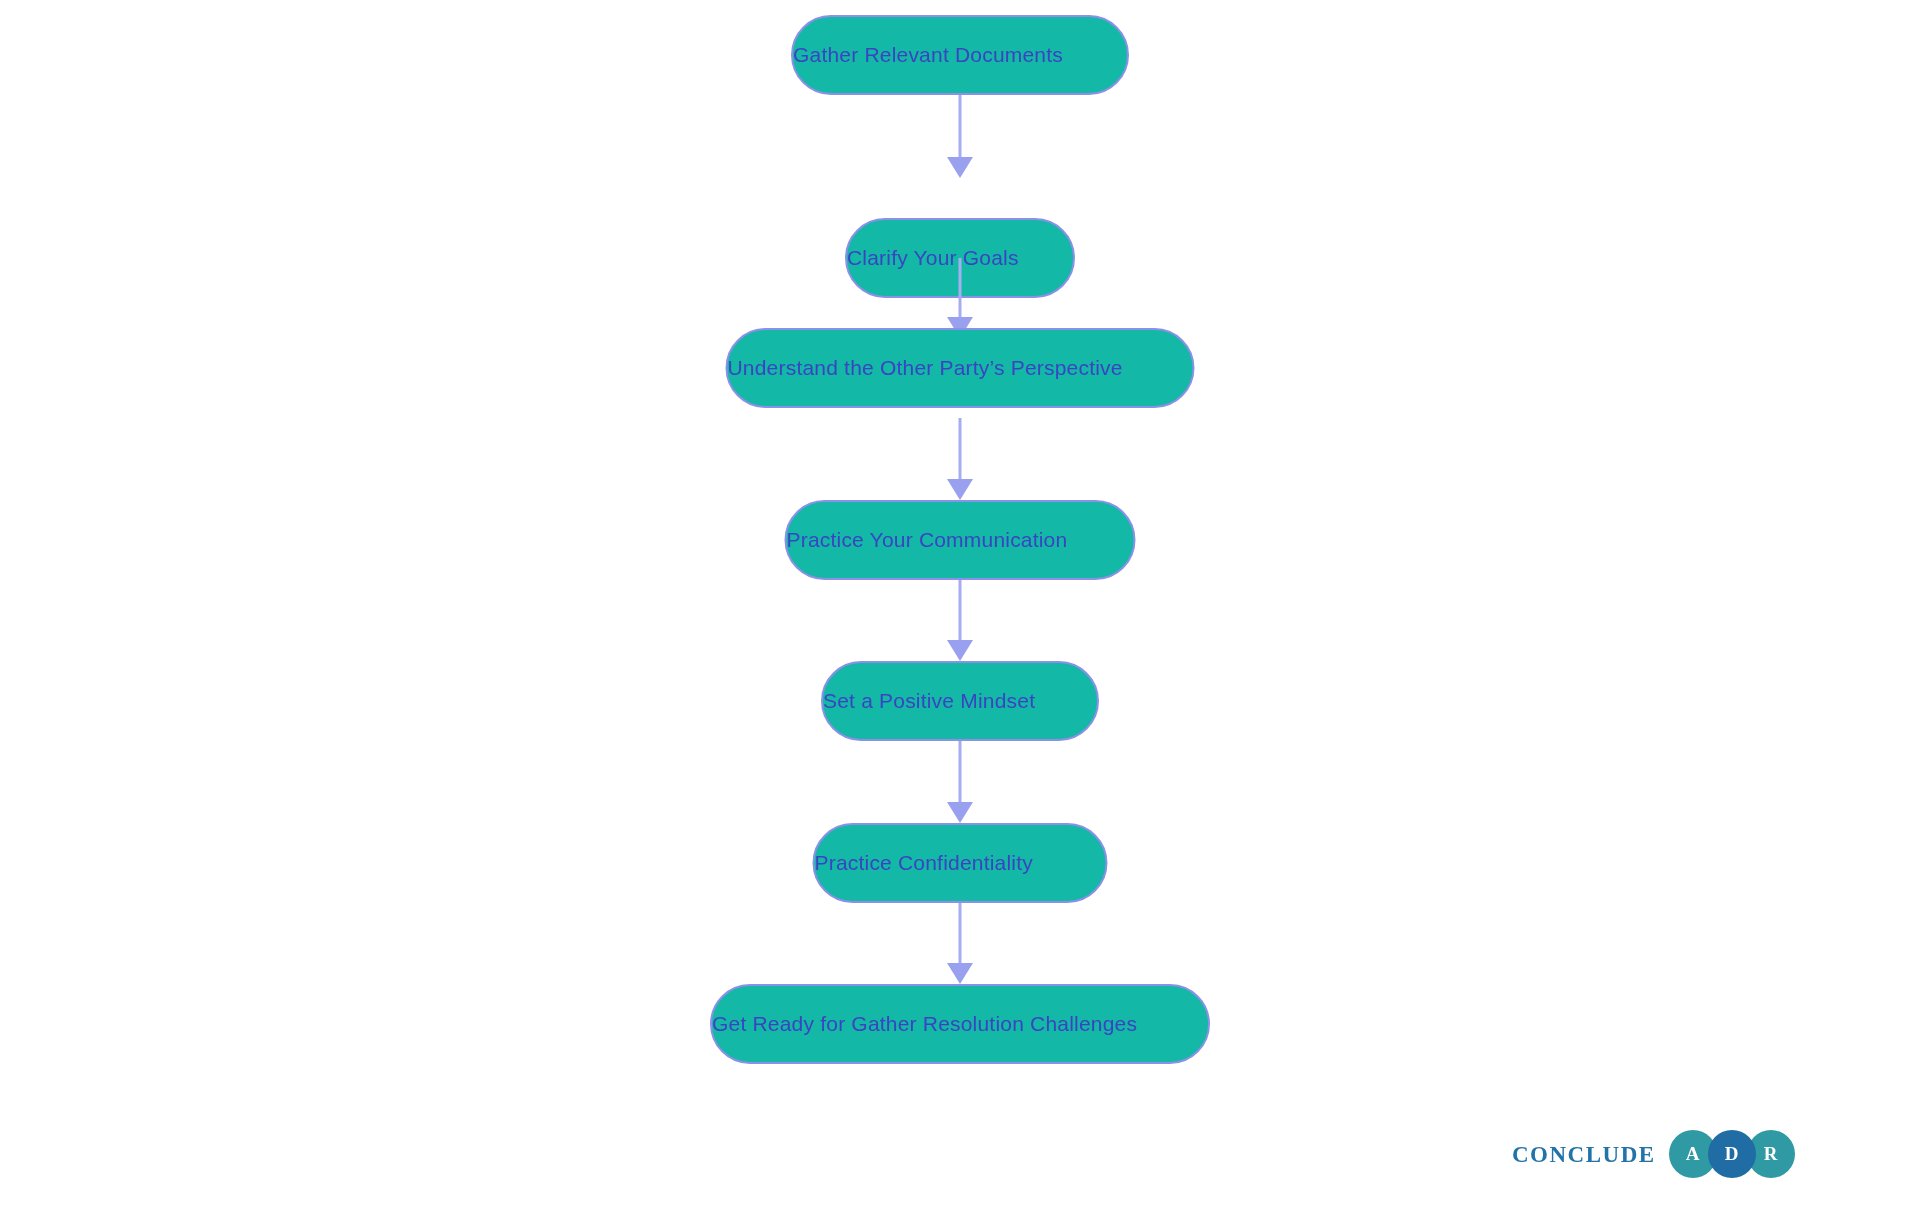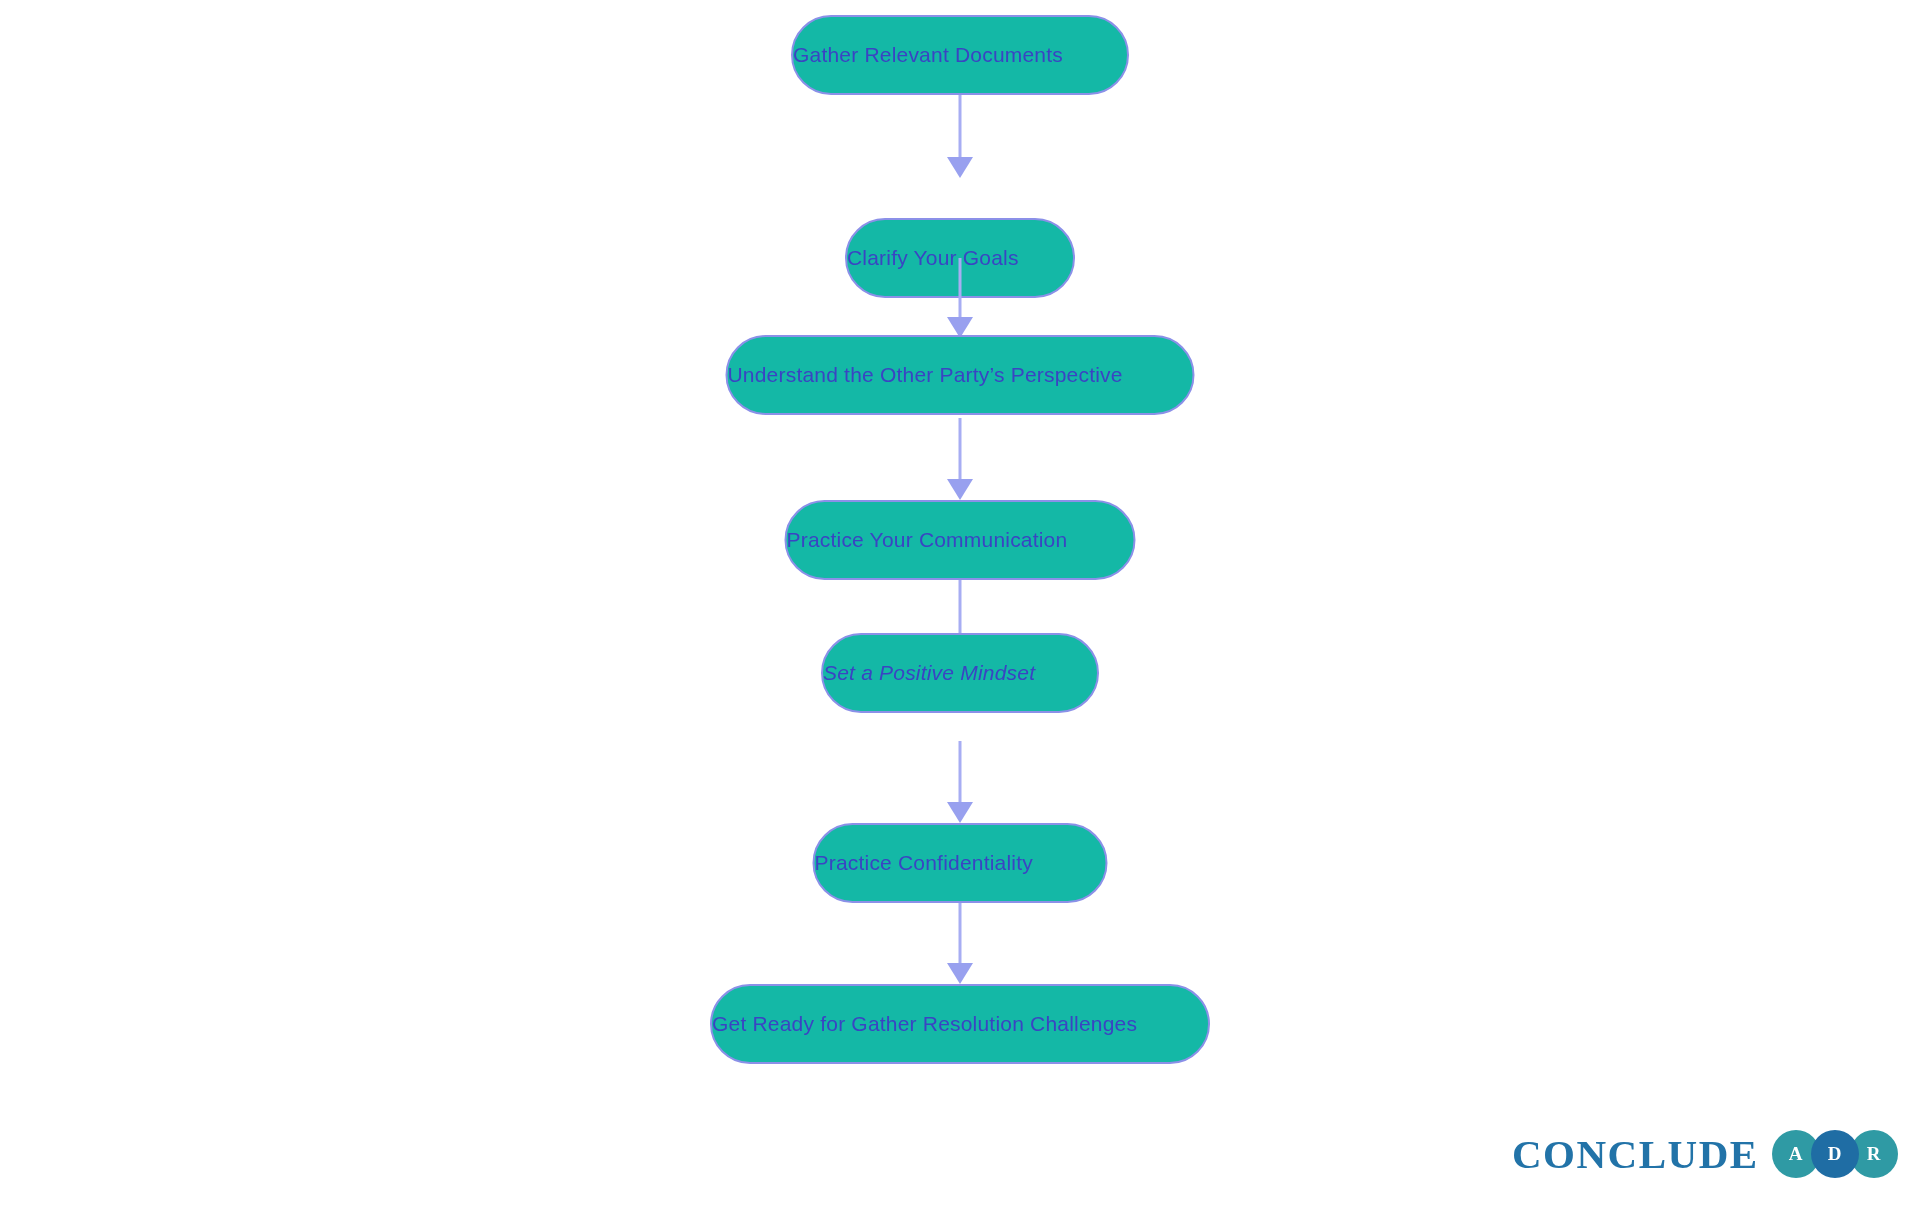--- a/index.html
+++ b/index.html
@@ -62,21 +62,21 @@
     position: absolute;
     left: 1512px;
     top: 1129px;
     height: 50px;
     display: flex;
     align-items: center;
   }
   .wordmark {
     font-family: "Liberation Serif", serif;
     font-weight: bold;
-    font-size: 41px;
+    font-size: 23px;
     letter-spacing: 1.5px;
     color: #2273a8;
     line-height: 1;
   }
   .badges {
     position: relative;
     width: 126px;
     height: 48px;
     margin-left: 13px;
   }
@@ -111,35 +111,35 @@
         <div class="connector-line" style="height: 65px;"></div>
         <div class="connector-head"></div>
       </div>
       <div class="flow-node" style="top: 178px; width: 230px; margin-top: 40px;">
         <span class="flow-node-label">Clarify Your Goals</span>
       </div>
       <div class="connector" style="top: 258px; height: 80px;">
         <div class="connector-line" style="height: 62px;"></div>
         <div class="connector-head"></div>
       </div>
-      <div class="flow-node" style="top: 335px; width: 469px;">
+      <div class="flow-node" style="top: 328px; width: 469px;">
         <span class="flow-node-label">Understand the Other Party’s Perspective</span>
       </div>
       <div class="connector" style="top: 418px; height: 82px;">
         <div class="connector-line" style="height: 64px;"></div>
         <div class="connector-head"></div>
       </div>
       <div class="flow-node" style="top: 500px; width: 351px;">
         <span class="flow-node-label">Practice Your Communication</span>
       </div>
       <div class="connector" style="top: 580px; height: 81px;">
         <div class="connector-line" style="height: 63px;"></div>
         <div class="connector-head"></div>
       </div>
-      <div class="flow-node" style="top: 633px; width: 278px; font-style: italic;">
+      <div class="flow-node" style="top: 661px; width: 278px;">
         <span class="flow-node-label">Set a Positive Mindset</span>
       </div>
       <div class="connector" style="top: 741px; height: 82px;">
         <div class="connector-line" style="height: 64px;"></div>
         <div class="connector-head"></div>
       </div>
       <div class="flow-node" style="top: 823px; width: 295px;">
         <span class="flow-node-label">Practice Confidentiality</span>
       </div>
       <div class="connector" style="top: 903px; height: 81px;">

